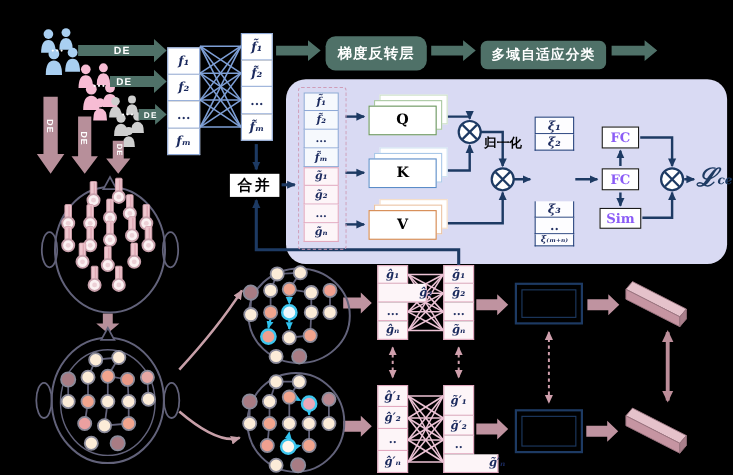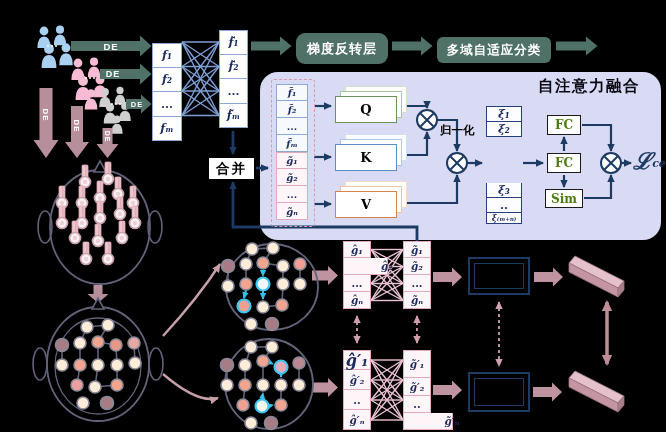--- a/index.html
+++ b/index.html
@@ -28,21 +28,21 @@
             font:bold 13.5px sans-serif;color:#000;letter-spacing:2px;}
   .ptitle{position:absolute;left:538px;top:76px;width:120px;z-index:2;color:#0a0a14;
           font:bold 15.5px sans-serif;letter-spacing:1.5px;}
   .pagestack{position:absolute;z-index:2;}
   .pagestack .pg{position:absolute;box-sizing:border-box;background:#fff;border:1.4px solid;}
   .pagestack .front{position:absolute;box-sizing:border-box;left:0;top:0;width:100%;height:100%;
         background:#fff;border:1.9px solid;display:flex;align-items:center;justify-content:center;
         font:bold 13px "DejaVu Serif",serif;color:#000;}
   .fcbox{position:absolute;z-index:2;box-sizing:border-box;background:#fff;border:1.6px solid #1a1a1a;
          display:flex;align-items:center;justify-content:center;
-         font:bold 12px "DejaVu Serif",serif;color:#4d7c0f;}
+         font:bold 12px "DejaVu Serif",serif;color:#8b5cf6;}
   .norm{position:absolute;left:440px;top:123px;width:46px;z-index:2;color:#000;
         font:bold 11.5px sans-serif;}
   .navybox{position:absolute;z-index:2;box-sizing:border-box;border:2.5px solid #1d3a63;padding:4px;}
   .navybox .inner{width:100%;height:100%;box-sizing:border-box;border:1.6px solid #1d3a63;}
   .dashwrap{position:absolute;left:271px;top:79px;width:42px;height:146px;z-index:2;
             border:1.5px dashed #cf9db8;border-radius:3px;}
   .loss{position:absolute;left:633px;top:144px;z-index:2;display:flex;align-items:flex-start;
         color:#1d3a63;}
   .loss .lmain{font:italic bold 23px "DejaVu Serif",serif;}
   .loss .lsub{font:italic bold 11px "DejaVu Serif",serif;margin-top:13px;}
@@ -423,21 +423,20 @@
     <div class="cell" style="height:24.5px;">f̃₂</div>
     <div class="cell dots" style="height:24.5px;">...</div>
     <div class="cell" style="height:24.5px;">f̃ₘ</div>
   </div>
 
   <div class="greenbox" style="left:296px;top:33px;width:92px;height:31px;">梯度反转层</div>
   <div class="greenbox" style="left:437px;top:37px;width:114px;height:26px;font-size:12.5px;border-radius:6px;">多域自适应分类</div>
 
   <div class="mergebox">合并</div>
 
-  <div class="ptitle">自注意力融合</div>
 
   <div class="dashwrap"></div>
   <div class="col" style="left:276px;top:84px;width:32px;height:136px;">
     <div class="cell bblue" style="height:17px;font-size:10px;">f̃₁</div>
     <div class="cell bblue" style="height:17px;font-size:10px;">f̃₂</div>
     <div class="cell bblue dots" style="height:17px;font-size:10px;">...</div>
     <div class="cell bblue" style="height:17px;font-size:10px;">f̃ₘ</div>
     <div class="cell bpink" style="height:17px;font-size:10px;border-top:1.8px solid #e2a9bf;">g̃₁</div>
     <div class="cell bpink" style="height:17px;font-size:10px;">g̃₂</div>
     <div class="cell bpink dots" style="height:17px;font-size:10px;">...</div>
@@ -486,21 +485,21 @@
     <div class="cell bpink" style="height:17px;font-size:10.5px;">ĝₙ</div>
   </div>
   <div class="col" style="left:403px;top:241px;width:28px;height:68px;">
     <div class="cell bpink" style="height:17px;font-size:10.5px;">g̃₁</div>
     <div class="cell bpink" style="height:17px;font-size:10.5px;">g̃₂</div>
     <div class="cell bpink dots" style="height:17px;font-size:10.5px;">...</div>
     <div class="cell bpink" style="height:17px;font-size:10.5px;">g̃ₙ</div>
   </div>
 
   <div class="col" style="left:343px;top:350px;width:28px;height:80px;">
-    <div class="cell bpink" style="height:20px;font-size:16px;">ĝ′₁</div>
+    <div class="cell bpink" style="height:20px;font-size:11px;">ĝ′₁</div>
     <div class="cell bpink" style="height:20px;font-size:10.5px;">ĝ′₂</div>
     <div class="cell bpink dots" style="height:20px;font-size:10.5px;">..</div>
     <div class="cell bpink" style="height:20px;font-size:10.5px;">ĝ′ₙ</div>
   </div>
   <div class="col" style="left:403px;top:350px;width:28px;height:80px;">
     <div class="cell bpink" style="height:33px;font-size:10.5px;">g̃′₁</div>
     <div class="cell bpink" style="height:20px;font-size:10.5px;">g̃′₂</div>
     <div class="cell bpink dots" style="height:20px;font-size:10.5px;">..</div>
     <div class="cell bpink" style="height:20px;font-size:10.5px;padding-left:48px;">g̃′ₙ</div>
   </div>

